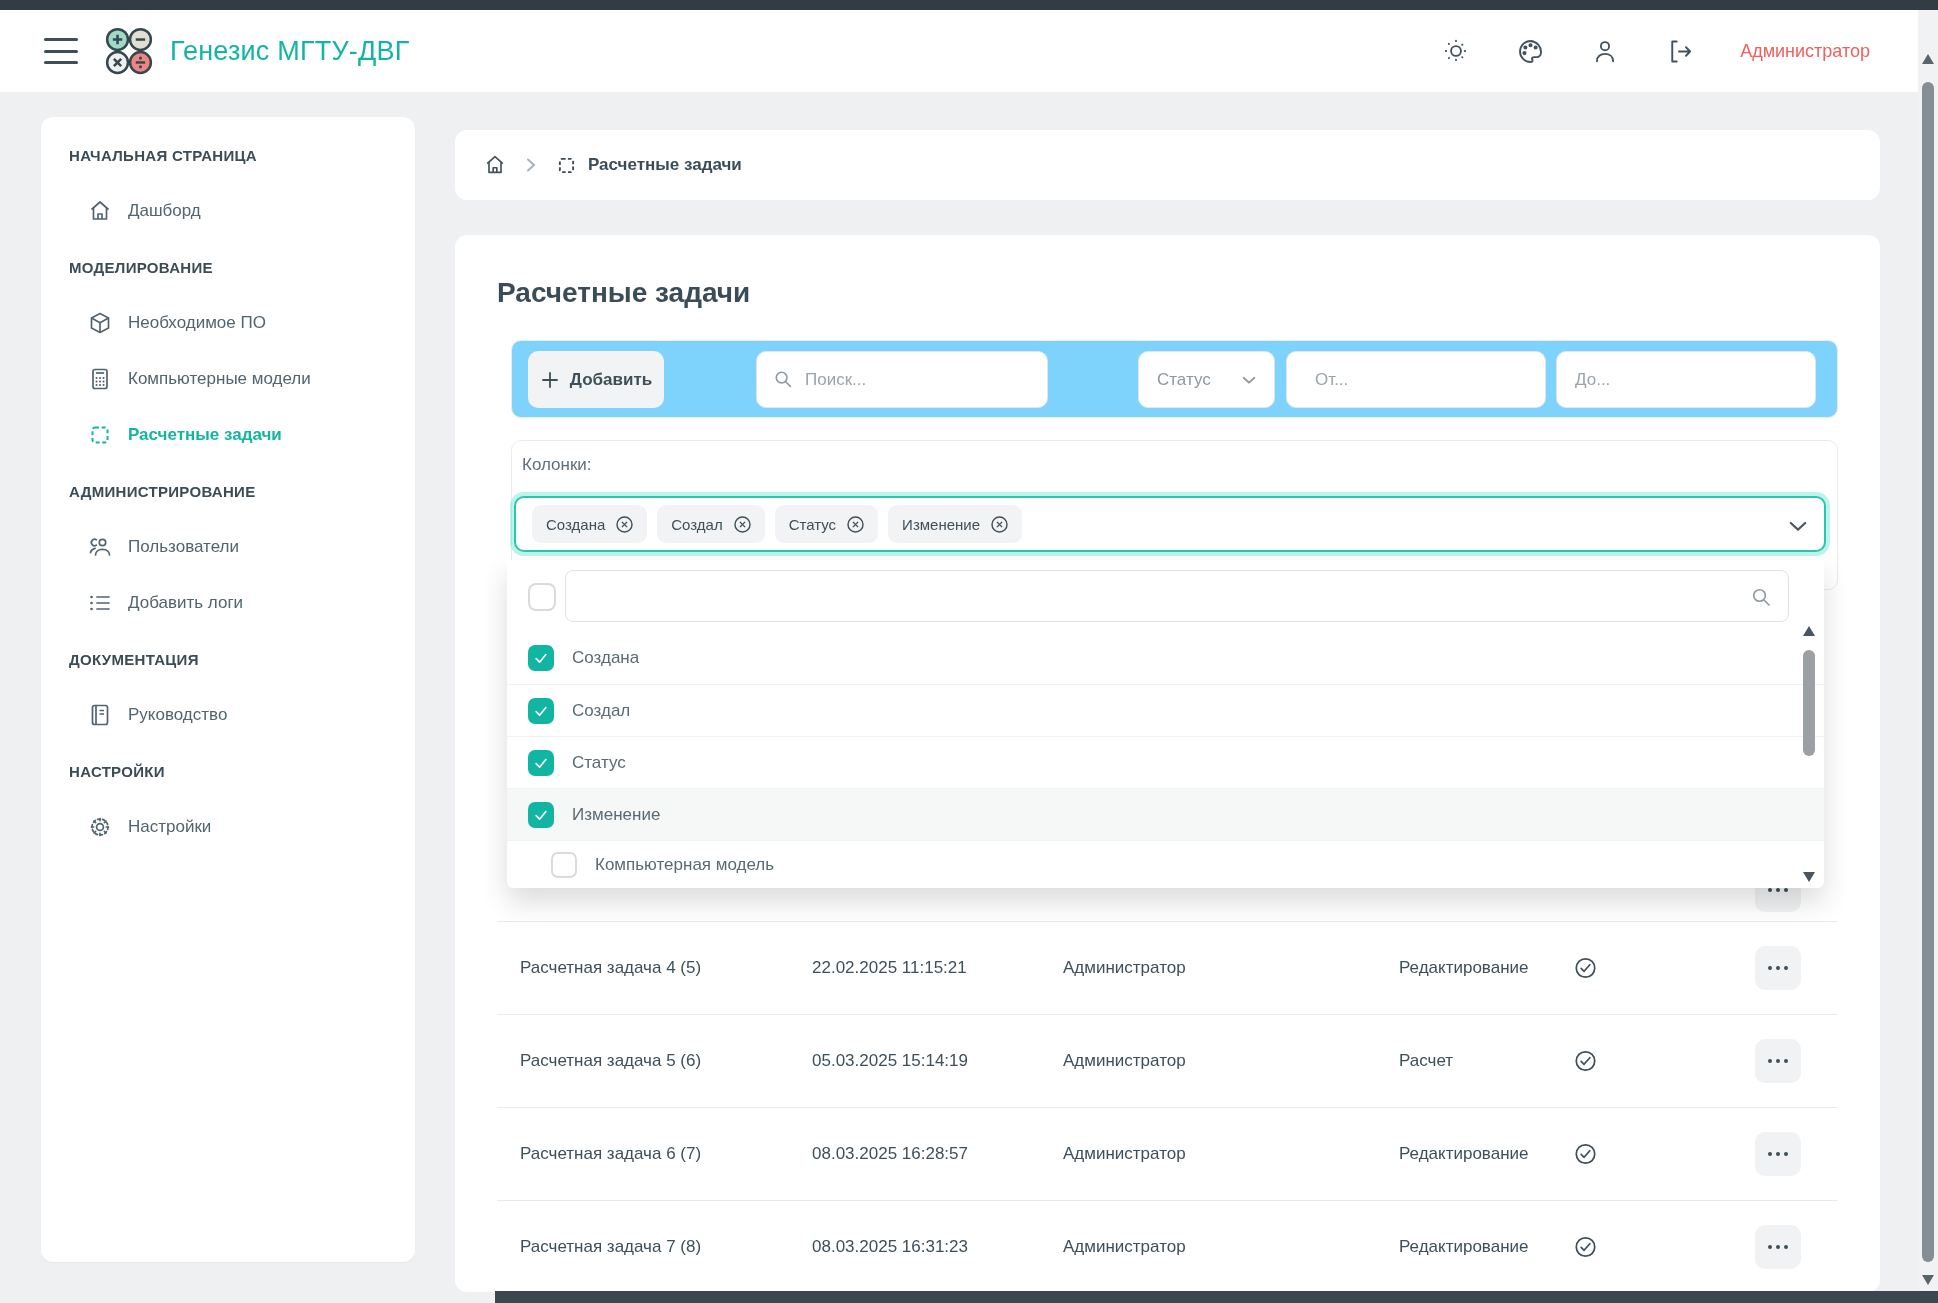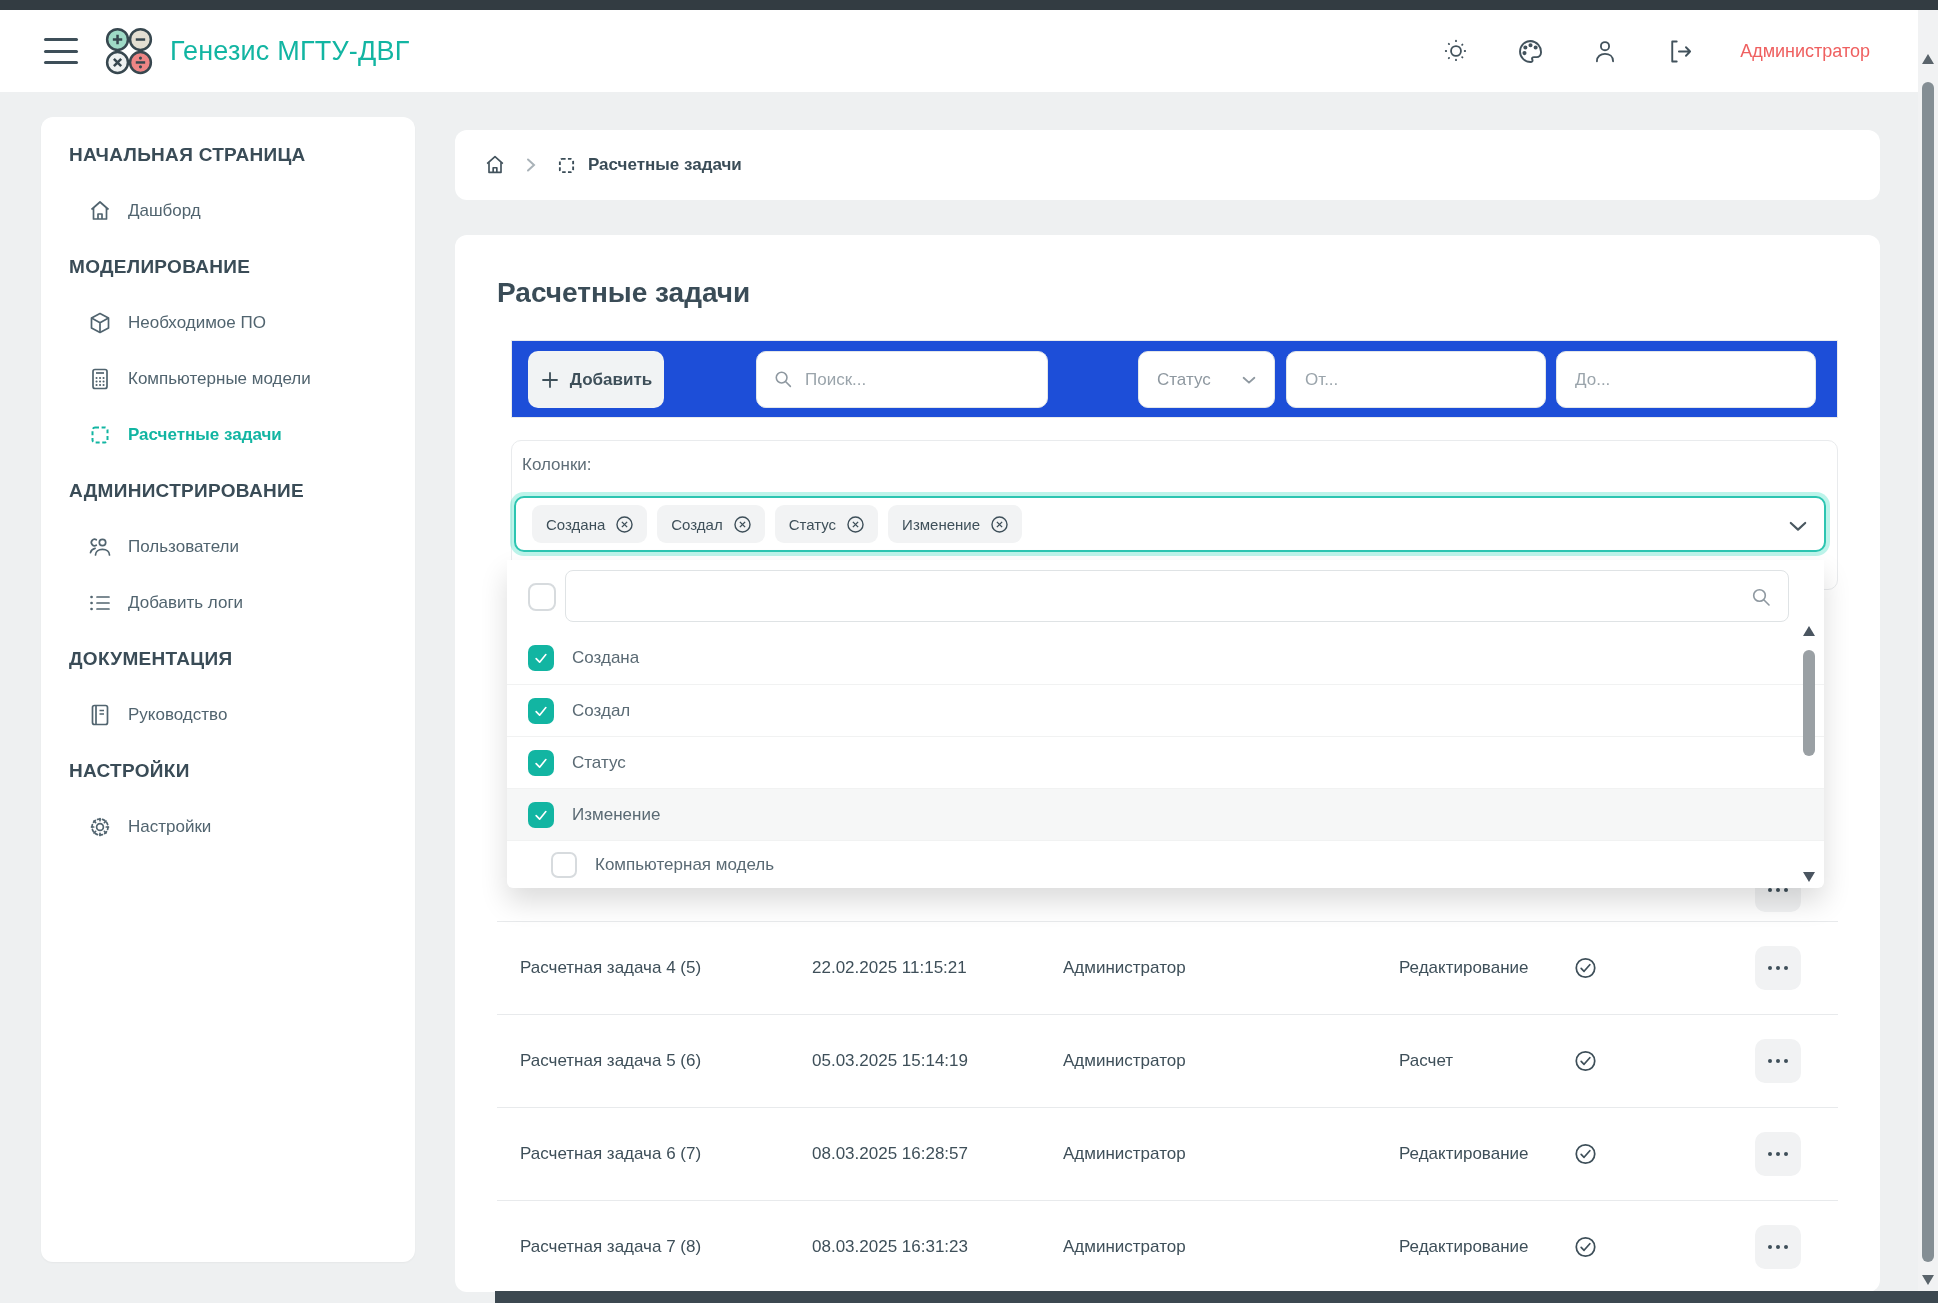--- a/index.html
+++ b/index.html
@@ -21,44 +21,44 @@
   #burger span { display:block; height:3px; background:#3e4f59; border-radius:2px; }
   #logo { margin-right:16px; }
   #app-title { font-size:27px; font-weight:500; color:#12b5a2; letter-spacing:0.2px; }
   #header-right { margin-left:auto; display:flex; align-items:center; gap:46px; }
   .hdr-icon { color:#42525c; cursor:pointer; }
   #user-role { font-size:18px; color:#ef6060; cursor:pointer; }
 
   
   #sidebar { position:absolute; left:41px; top:117px; width:374px; height:1145px; background:#fff; border-radius:12px; box-shadow:0 1px 2px rgba(0,0,0,0.04); padding-top:10px; overflow:hidden; }
   .sb-entry { height:56px; display:flex; align-items:center; }
-  .sb-section { padding-left:28px; font-size:19px; font-weight:700; color:#3a4c57; letter-spacing:0.3px; }
+  .sb-section { padding-left:28px; font-size:15px; font-weight:700; color:#3a4c57; letter-spacing:0.3px; }
   .sb-item { padding-left:46px; font-size:17px; color:#51646f; gap:15px; cursor:pointer; }
   .sb-item .icn { color:#51646f; }
   .sb-item.active { color:#12b5a2; font-weight:700; }
   .sb-item.active .icn { color:#12b5a2; }
 
   
   #breadcrumb-card { position:absolute; left:455px; top:130px; width:1425px; height:70px; background:#fff; border-radius:12px; display:flex; align-items:center; padding-left:28px; gap:16px; }
   #breadcrumb-card .crumb-current { display:flex; align-items:center; gap:10px; font-size:17px; font-weight:700; color:#3a4c57; }
   .crumb-sep { color:#a9b2b8; }
 
   
   #content-card { position:absolute; left:455px; top:235px; width:1425px; height:1057px; background:#fff; border-radius:12px; overflow:hidden; }
   #page-title { position:absolute; left:42px; top:42px; font-size:28px; font-weight:700; color:#3a4c57; }
 
   
-  #toolbar-panel { position:absolute; left:56px; top:105px; width:1327px; height:78px; border:1px solid #e9ebed; border-radius:0; background:#1d4ed8; }
+  #toolbar-panel { position:absolute; left:56px; top:105px; width:1327px; height:78px; border:1px solid #e9ebed; border-radius:10px; background:#7dd3fc; }
   #add-btn { position:absolute; left:16px; top:10px; width:136px; height:57px; background:#f1f3f4; border:none; border-radius:10px; font-family:inherit; font-size:17px; font-weight:700; color:#3e4f59; display:flex; align-items:center; justify-content:center; gap:10px; cursor:pointer; }
   .tb-input { position:absolute; top:10px; height:57px; background:#fff; border:1px solid #e2e6e8; border-radius:10px; font-family:inherit; font-size:17px; color:#3e4f59; }
   #search-wrap { left:244px; width:292px; }
   #search-wrap input { width:100%; height:100%; border:none; background:transparent; outline:none; font:inherit; padding-left:48px; color:#3e4f59; }
   #search-wrap .mag { position:absolute; left:14px; top:15px; color:#8e98a0; }
   #status-select { left:626px; width:137px; display:flex; align-items:center; justify-content:space-between; padding:0 16px 0 18px; color:#8e98a0; cursor:pointer; }
-  #from-input { left:774px; width:260px; padding-left:18px; }
+  #from-input { left:774px; width:260px; padding-left:28px; }
   #to-input { left:1044px; width:260px; padding-left:18px; }
   input::placeholder { color:#9aa4ab; opacity:1; }
 
   
   #columns-panel { position:absolute; left:56px; top:205px; width:1327px; height:150px; border:1px solid #e9ebed; border-radius:10px; background:#fff; }
   #columns-label { position:absolute; left:10px; top:14px; font-size:17px; color:#5f6e78; }
   #multiselect { position:absolute; left:2px; top:55px; width:1312px; height:56px; background:#fff; border:2px solid #2cc5b1; border-radius:10px; box-shadow:0 0 0 4px rgba(64,224,195,0.35); display:flex; align-items:center; gap:10px; padding:0 48px 0 16px; cursor:text; }
   .chip { height:38px; background:#f2f3f4; border-radius:9px; display:flex; align-items:center; gap:9px; padding:0 12px 0 14px; font-size:15px; color:#3e4f59; }
   .chip .chip-x { cursor:pointer; color:#3e4f59; }
   #ms-chevron { position:absolute; right:14px; top:16px; color:#4a5860; cursor:pointer; }

